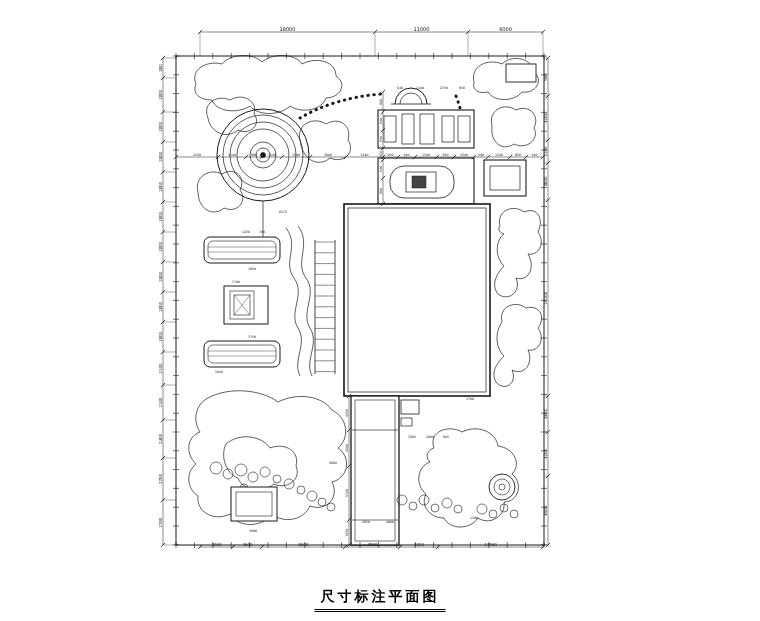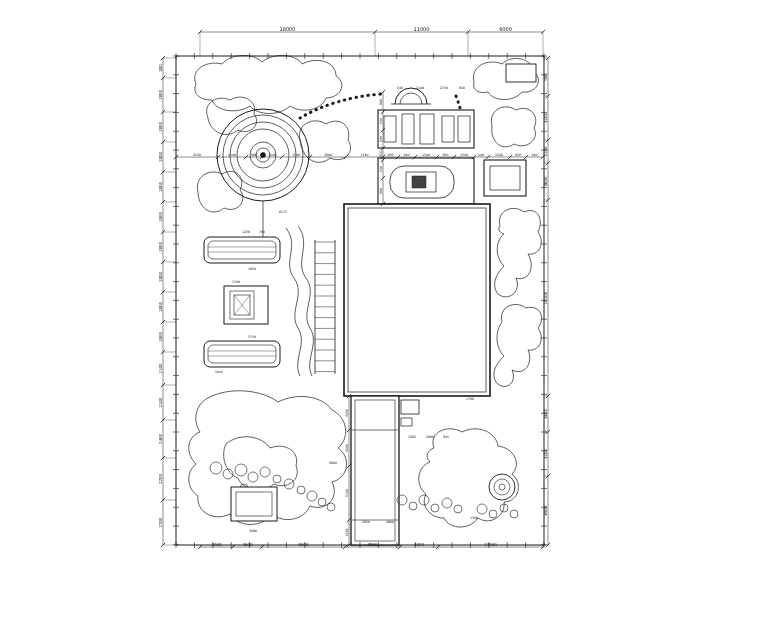--- a/index.html
+++ b/index.html
@@ -459,13 +459,16 @@
         <text x="390" y="523" text-anchor="middle" font-size="3.2">4900</text>
         <text x="474" y="519" text-anchor="middle" font-size="3.2">1300</text>
         <text x="253" y="532" text-anchor="middle" font-size="3.2">3090</text>
         <text x="400" y="89" text-anchor="middle" font-size="3.2">640</text>
         <text x="420" y="89" text-anchor="middle" font-size="3.2">1140</text>
         <text x="444" y="89" text-anchor="middle" font-size="3.2">2750</text>
         <text x="462" y="89" text-anchor="middle" font-size="3.2">950</text>
       </g>
   </svg>
 
+  <div class="title-block">
+    <span>尺寸标注平面图</span>
+  </div>
 </div>
 
 </body></html>

